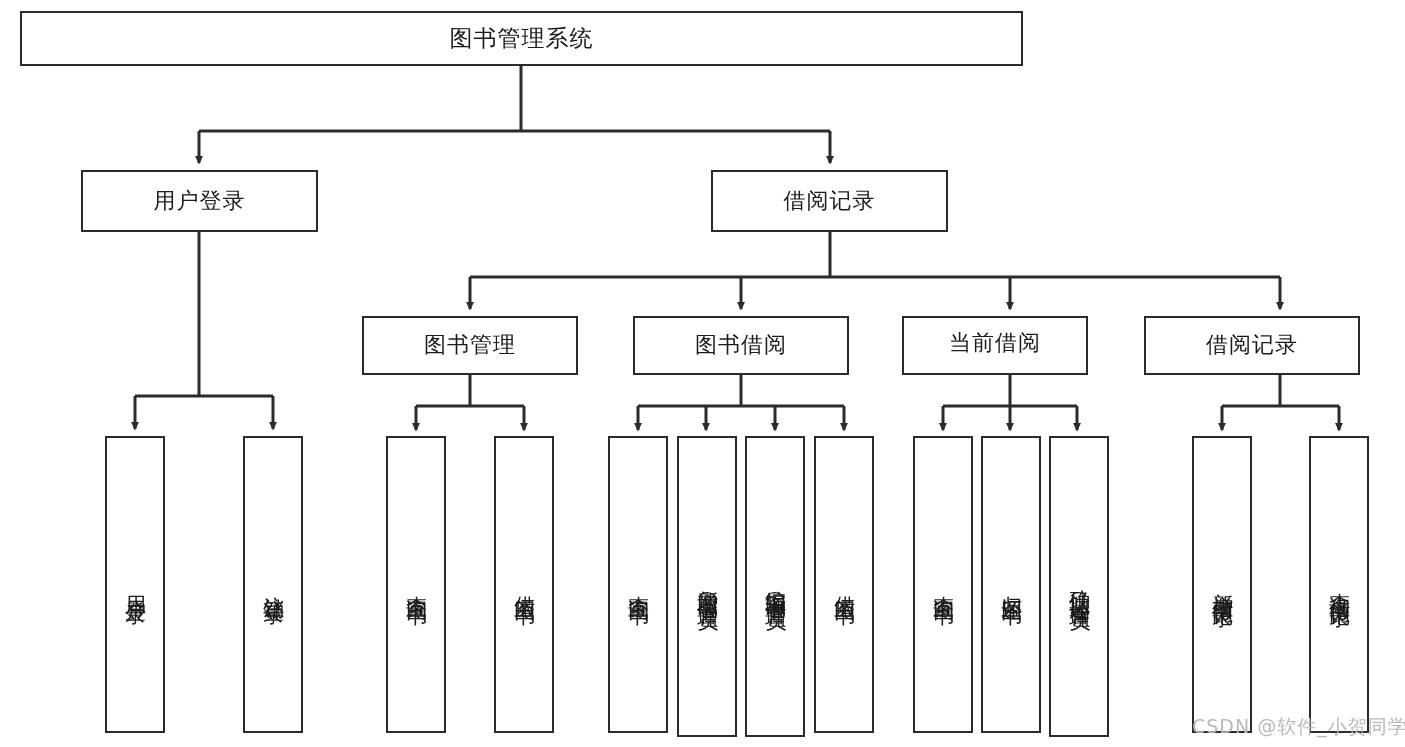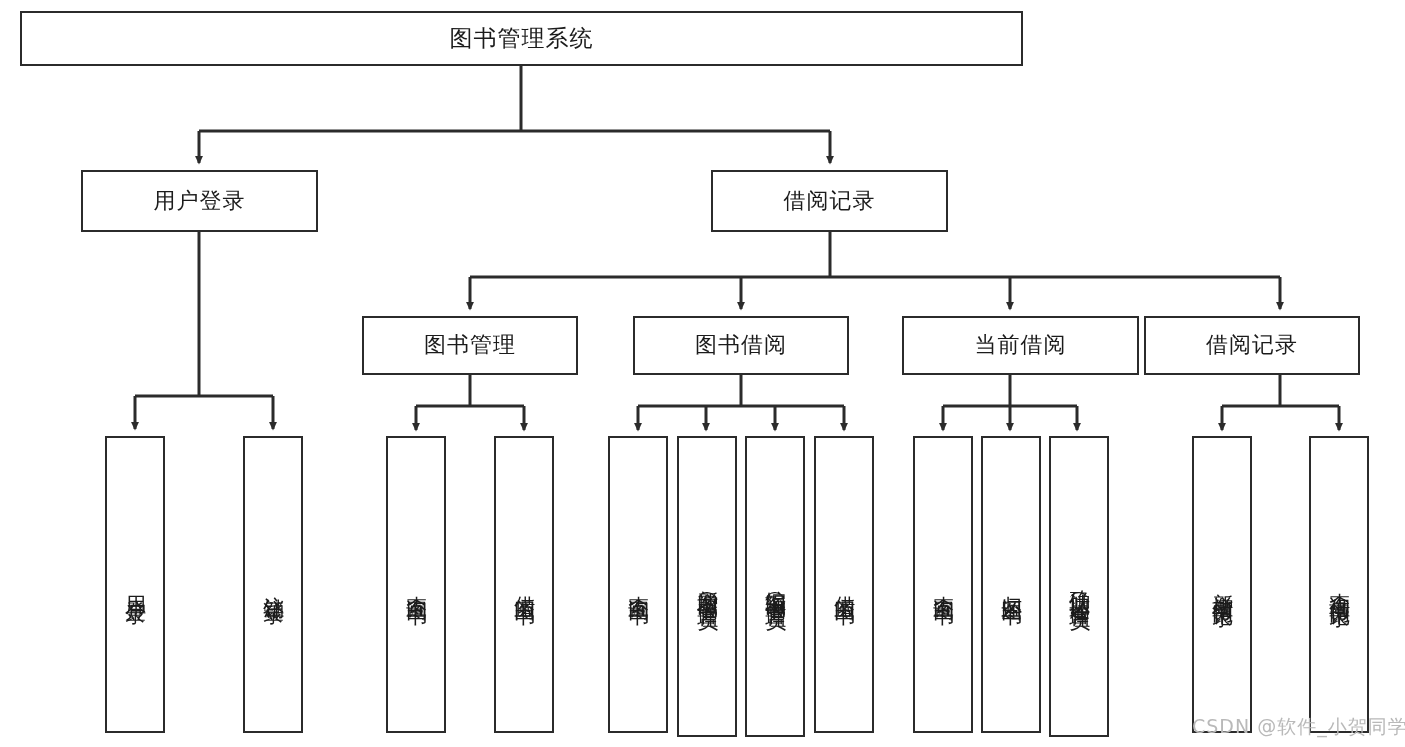--- a/index.html
+++ b/index.html
@@ -133,21 +133,21 @@
   <div class="node horiz" style="left:711px; top:170px; width:237px; height:62px;">
     <span>借阅记录</span>
   </div>
 
   <div class="node horiz" style="left:362px; top:316px; width:216px; height:59px;">
     <span>图书管理</span>
   </div>
   <div class="node horiz" style="left:633px; top:316px; width:216px; height:59px;">
     <span>图书借阅</span>
   </div>
-  <div class="node horiz" style="left:902px; top:316px; width:237px; height:59px;">
+  <div class="node horiz" style="left:902px; top:316px; width:186px; height:59px;font-family:Liberation Mono, monospace;">
     <span>当前借阅</span>
   </div>
   <div class="node horiz" style="left:1144px; top:316px; width:216px; height:59px;">
     <span>借阅记录</span>
   </div>
 
   <div class="node vert" style="left:105px; top:436px; width:60px; height:297px;">
     <span>用户登录</span>
   </div>
   <div class="node vert" style="left:243px; top:436px; width:60px; height:297px;">

